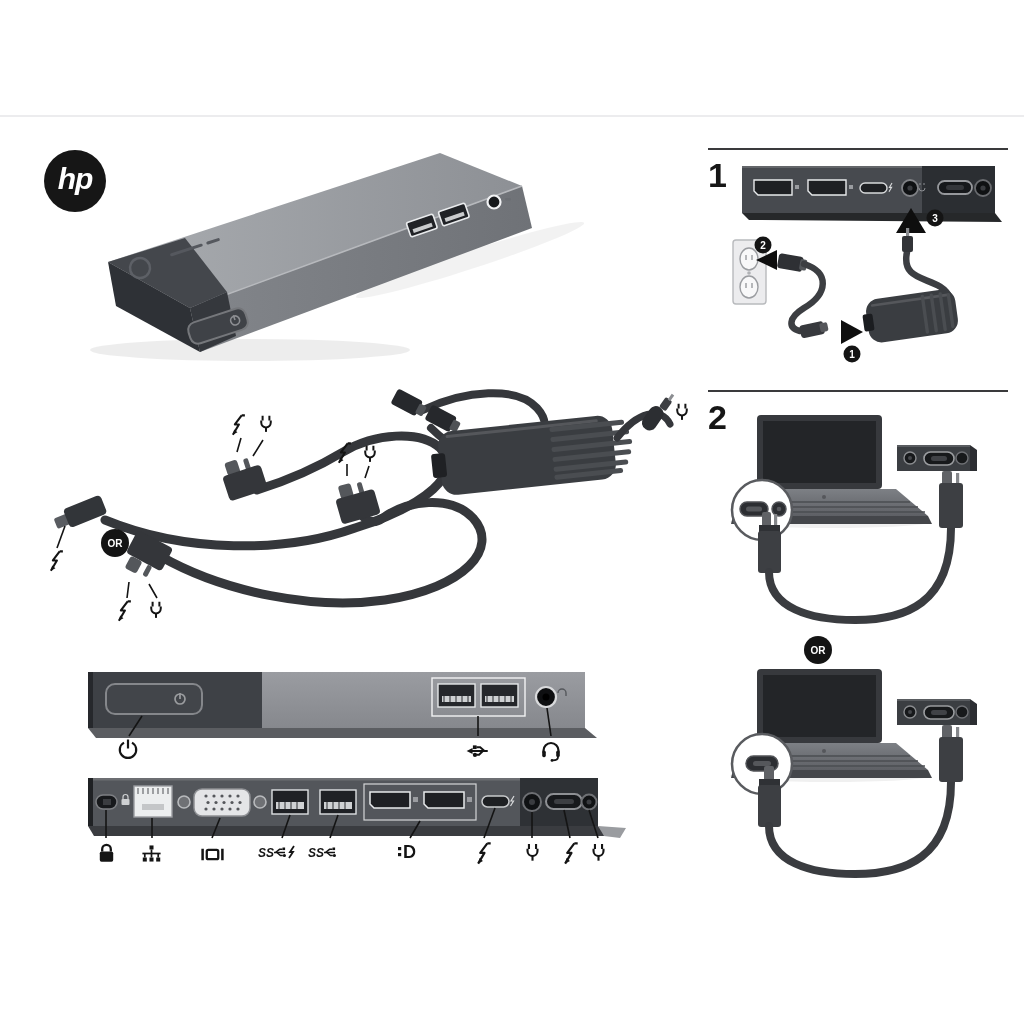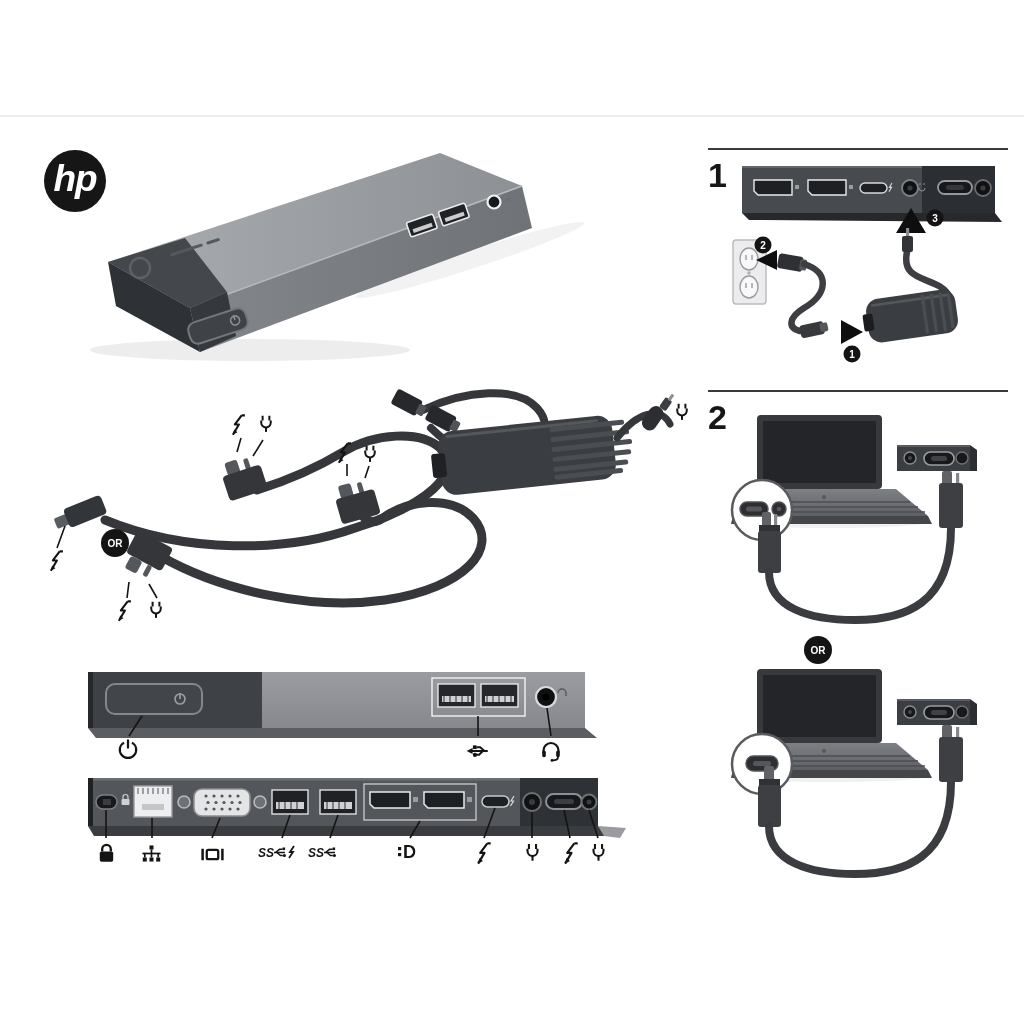--- a/index.html
+++ b/index.html
@@ -2,21 +2,21 @@
 <html><head>
 <meta charset="utf-8">
 <style>
   html,body{margin:0;padding:0;background:#fff;}
   .page{position:relative;width:1024px;height:1024px;background:#ffffff;overflow:hidden;
         font-family:"Liberation Sans",sans-serif;color:#141414;}
   .topline{position:absolute;left:0;top:115px;width:1024px;height:2px;background:#ececee;}
   
   .hp-logo{position:absolute;left:44px;top:150px;width:62px;height:62px;border-radius:50%;
            background:#161616;display:flex;align-items:center;justify-content:center;}
-  .hp-logo span{color:#ffffff;font-size:37px;font-weight:bold;font-style:italic;
+  .hp-logo span{color:#ffffff;font-size:30px;font-weight:bold;font-style:italic;
                 letter-spacing:-1px;transform:translateY(-2px);}
   
   .fig{position:absolute;}
   
   .step{position:absolute;left:700px;width:324px;}
   .step .rule{height:0;border-top:2px solid #3a3a3c;width:300px;margin-left:8px;}
   .step .num{position:absolute;left:8px;top:8px;font-size:34px;font-weight:bold;color:#161616;}
   svg text{font-family:"Liberation Sans",sans-serif;}
 </style>
 </head>

